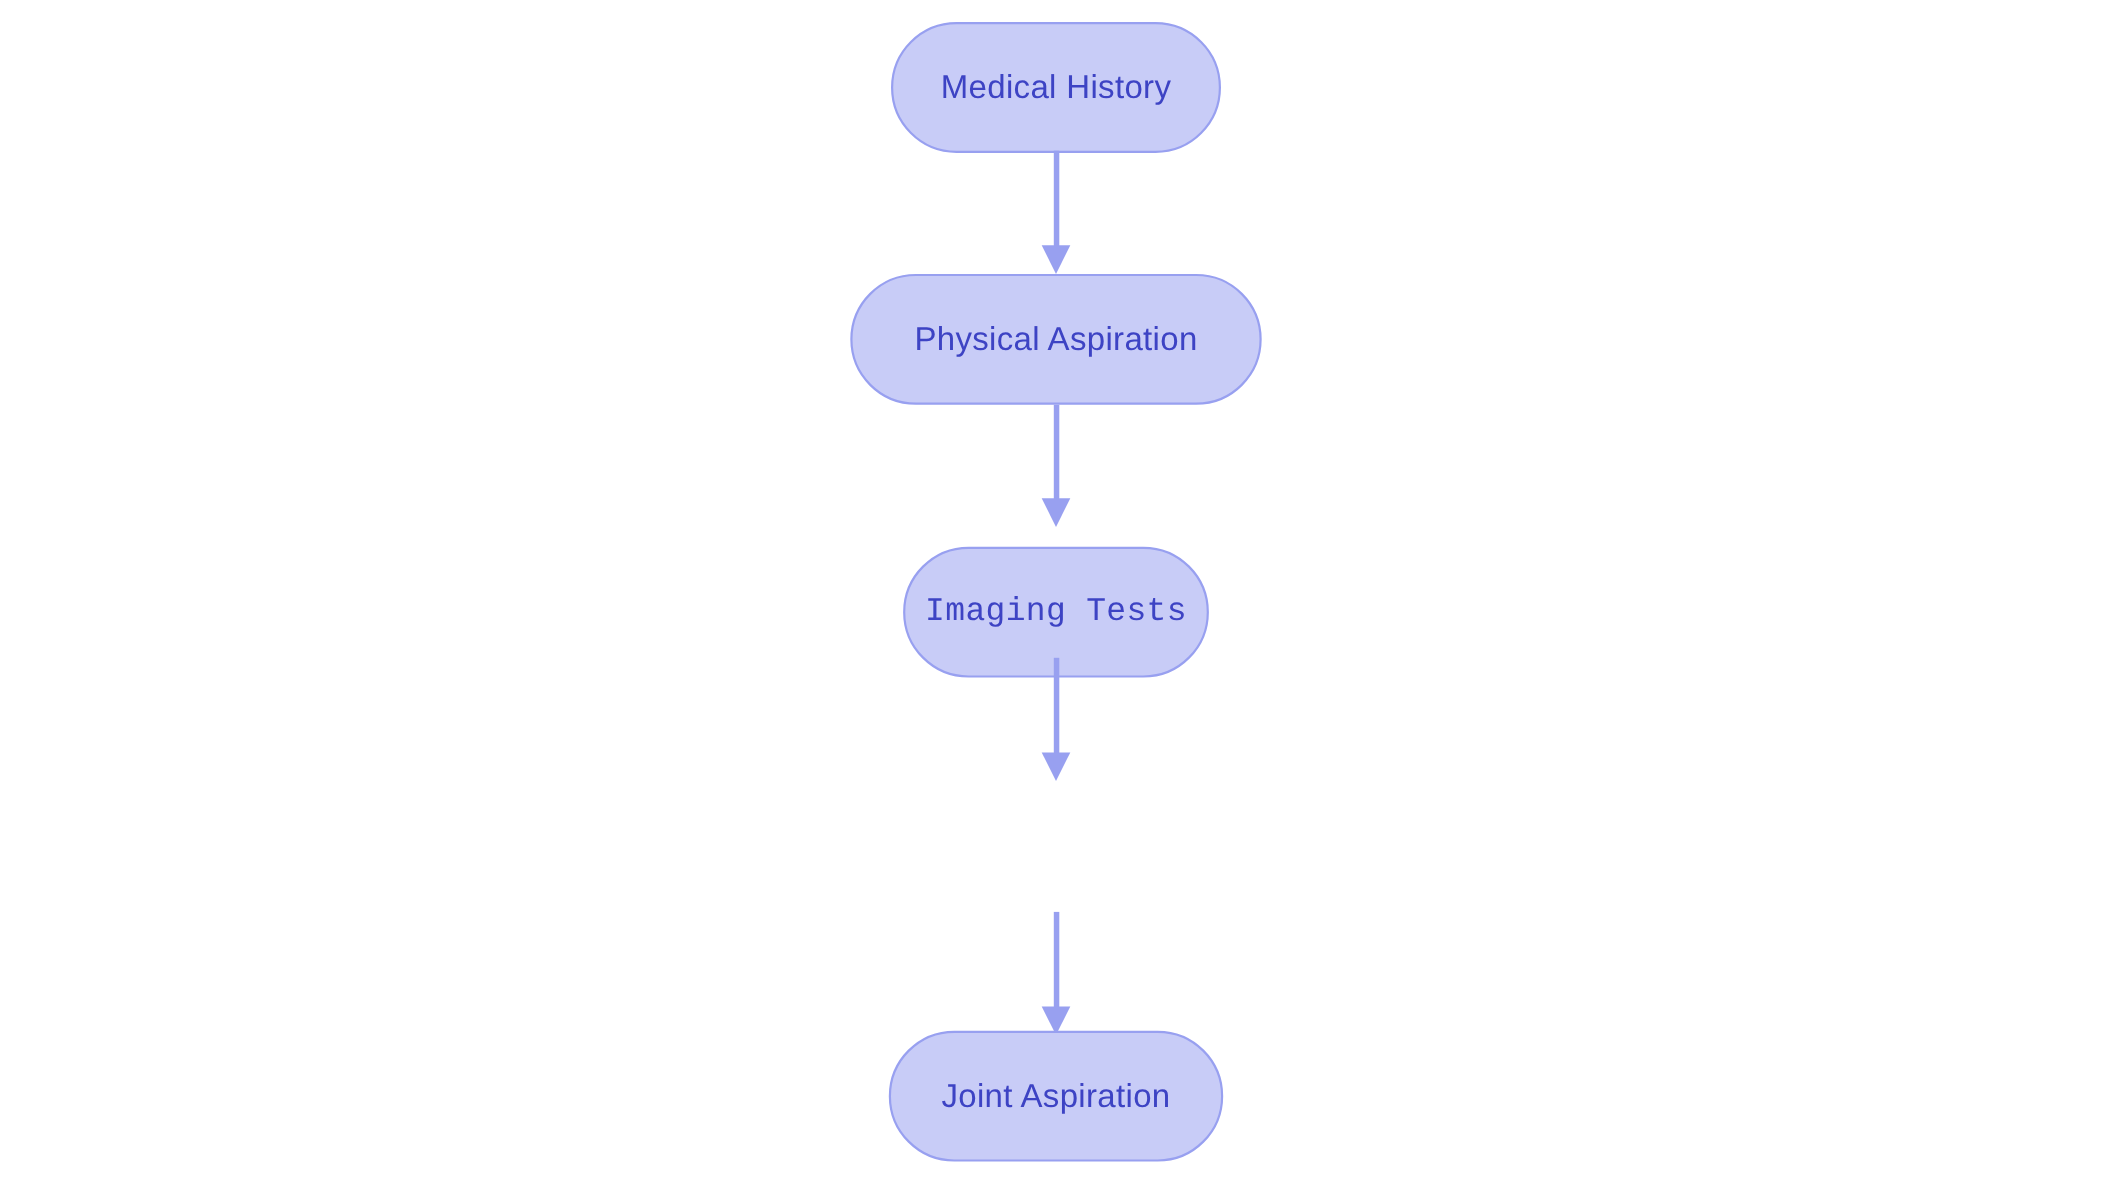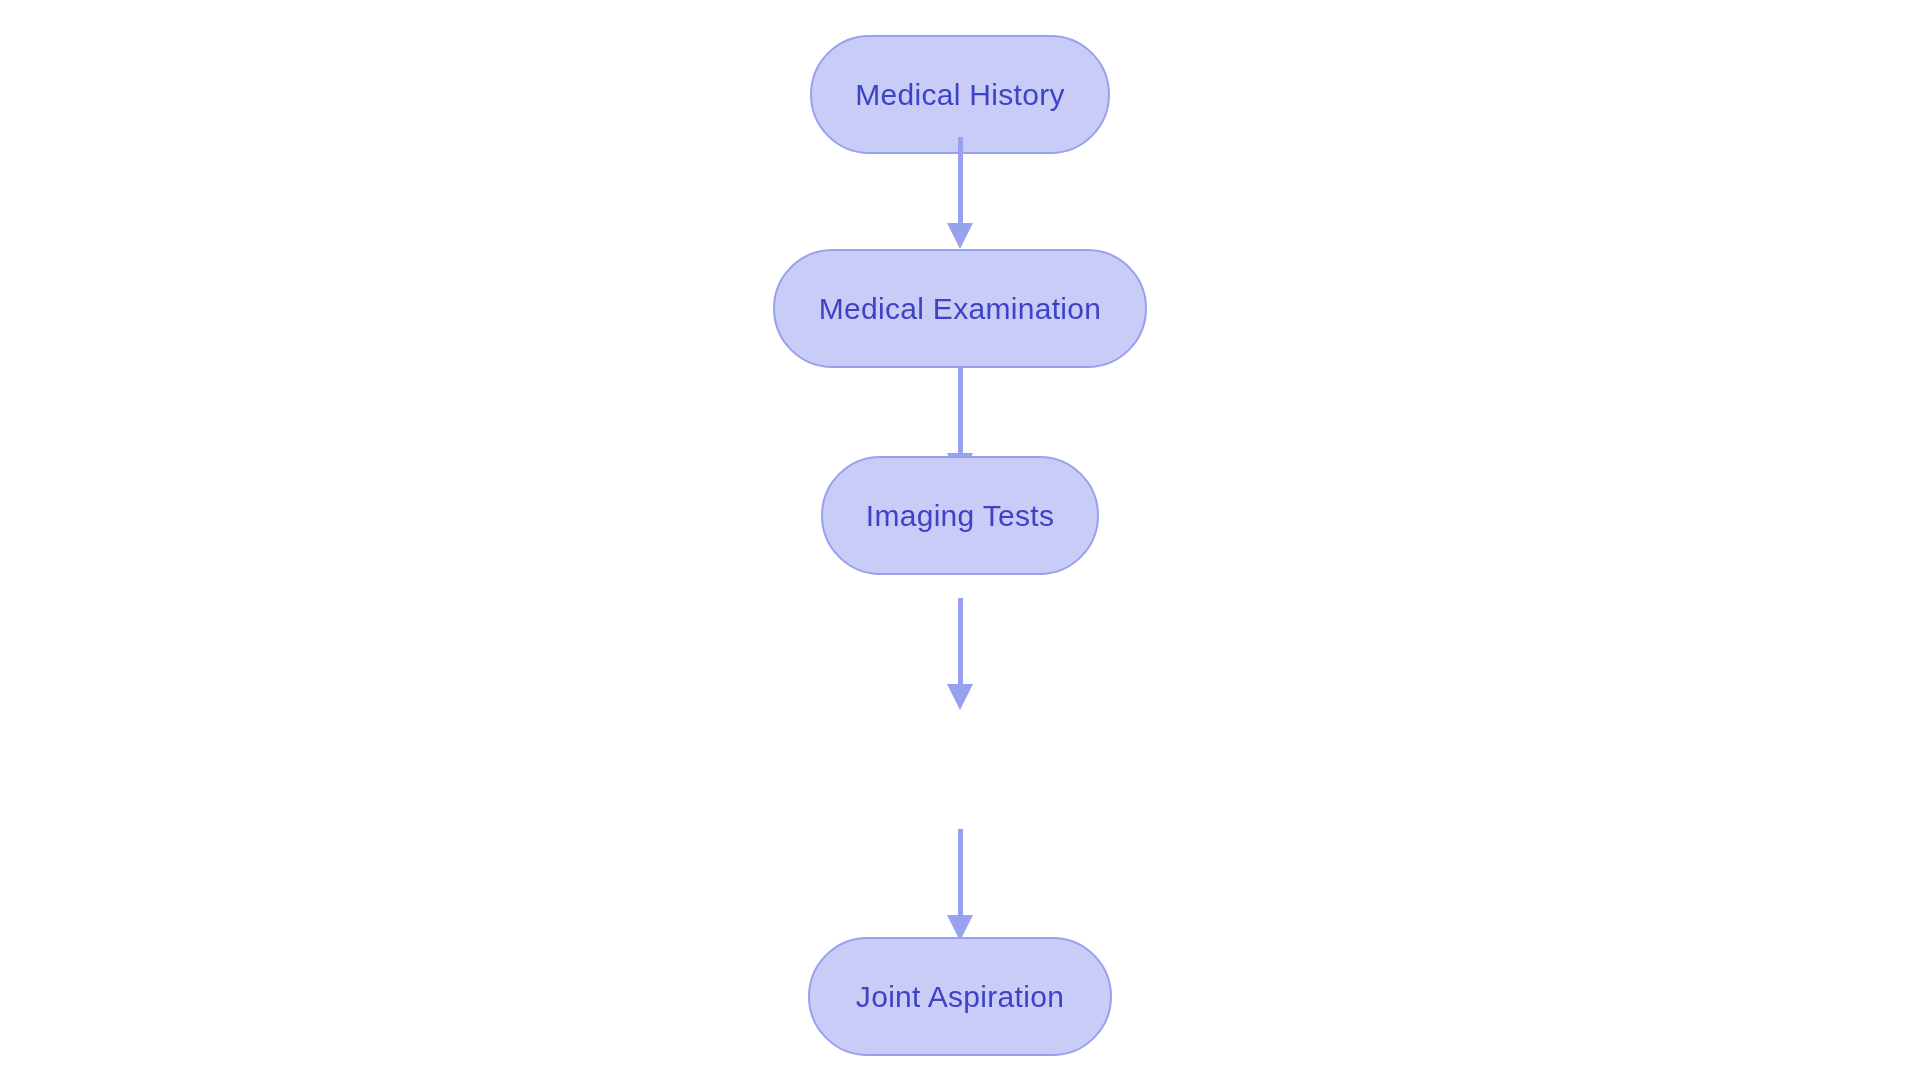--- a/index.html
+++ b/index.html
@@ -26,23 +26,23 @@
     background: var(--node-fill, #c8ccf7);
     border: 2px solid var(--node-border, #98a0f0);
     color: var(--node-text, #3d43c4);
     font-size: 30px;
     letter-spacing: 0.3px;
     display: flex;
     align-items: center;
     justify-content: center;
     white-space: nowrap;
   }
-  .n1 { top: 35px;  left: calc(50% - 150px); width: 300px; }
+  .n1 { top: 20px;  left: calc(50% - 150px); width: 300px; }
   .n2 { top: 249px; left: calc(50% - 187px); width: 374px; }
-  .n3 { top: 456px; left: calc(50% - 139px); width: 278px; }
+  .n3 { top: 497px; left: calc(50% - 139px); width: 278px; font-family: Liberation Mono, monospace; }
   .n4 { top: 710px; left: calc(50% - 124px); width: 248px; }
   .n5 { top: 937px; left: calc(50% - 152px); width: 304px; text-align: center; }
 
   .arrow {
     position: absolute;
     left: calc(50% - 13px);
     width: 26px;
   }
   .a1 { top: 137px; height: 112px; }
   .a2 { top: 368px; height: 111px; }
@@ -73,21 +73,21 @@
 
 <div class="canvas">
 
   <div class="node n1">Medical History</div>
 
   <div class="arrow a1">
     <span class="shaft"></span>
     <span class="head"></span>
   </div>
 
-  <div class="node n2">Medical Examination</div>
+  <div class="node n2">Physical Aspiration</div>
 
   <div class="arrow a2">
     <span class="shaft"></span>
     <span class="head"></span>
   </div>
 
   <div class="node n3">Imaging Tests</div>
 
   <div class="arrow a3">
     <span class="shaft"></span>

